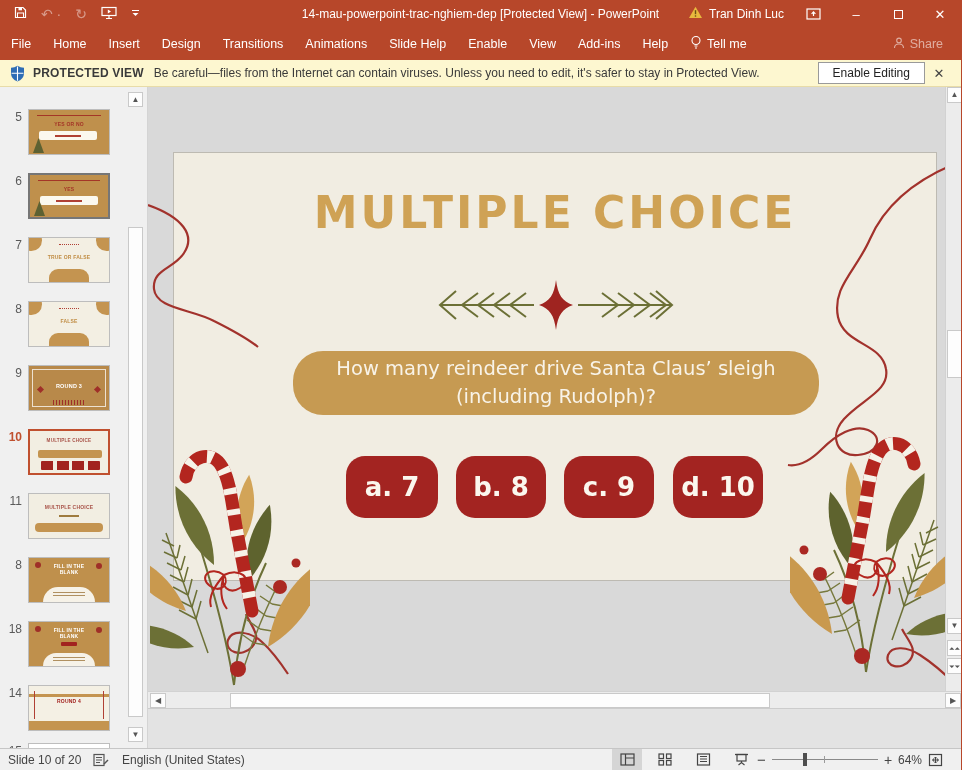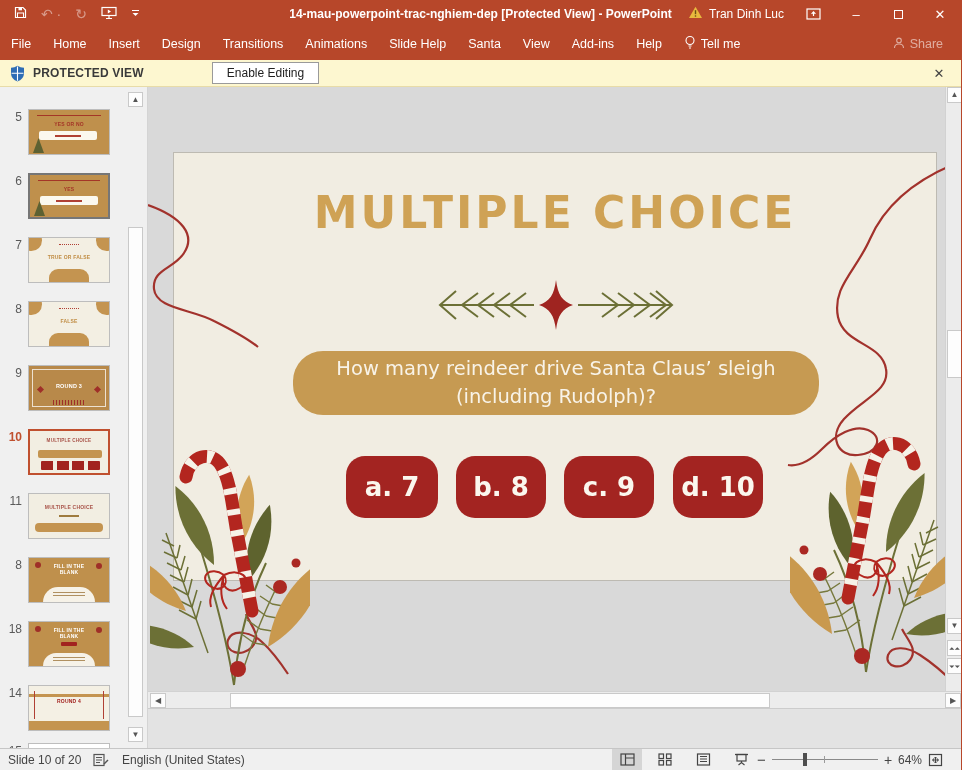--- a/index.html
+++ b/index.html
@@ -8,21 +8,21 @@
     position:relative; width:962px; height:770px; overflow:hidden;
     font-family:"Liberation Sans", sans-serif; font-size:12px;
     background:#d9d9d9; border-right:1px solid #b7472a;
   }
   
   .titlebar { position:absolute; left:0; top:0; width:100%; height:28px;
     background:#b7472a; color:#fff; display:flex; align-items:center; }
   .qat { display:flex; align-items:center; gap:14px; padding-left:14px; height:100%; }
   .qat .dim { opacity:.45; }
   .qat .glyph { font-size:14px; line-height:1; }
-  .tb-title { position:absolute; left:0; right:0; text-align:center; font-size:12px; color:#fff; pointer-events:none;font-weight:bold; }
+  .tb-title { position:absolute; left:0; right:0; text-align:center; font-size:12px; color:#fff; pointer-events:none; }
   .tb-right { position:absolute; right:0; top:0; height:28px; display:flex; align-items:center; }
   .tb-user { display:flex; align-items:center; gap:6px; font-size:12px; margin-right:22px; }
   .tb-ribbonopts { margin-right:14px; display:flex; }
   .winbtn { width:42px; height:28px; display:flex; align-items:center; justify-content:center; font-size:13px; }
   .winbtn .maxbox { width:9px; height:9px; border:1px solid #fff; display:block; }
   
   .tabs { position:absolute; left:0; top:28px; width:100%; height:32px; background:#b7472a;
     color:#fff; display:flex; align-items:center; font-size:12.5px; }
   .tab { padding:0 11px; height:100%; display:flex; align-items:center; }
   .tab-tellme { display:flex; align-items:center; gap:5px; padding:0 11px; }
@@ -214,21 +214,21 @@
   </div>
 
   <div class="tabs">
     <span class="tab">File</span>
     <span class="tab">Home</span>
     <span class="tab">Insert</span>
     <span class="tab">Design</span>
     <span class="tab">Transitions</span>
     <span class="tab">Animations</span>
     <span class="tab">Slide Help</span>
-    <span class="tab">Santa</span>
+    <span class="tab">Enable</span>
     <span class="tab">View</span>
     <span class="tab">Add-ins</span>
     <span class="tab">Help</span>
     <span class="tab-tellme">
       <span>
         <svg width="12" height="15" viewBox="0 0 12 15">
             <circle cx="6" cy="5.5" r="4" fill="none" stroke="#fff" stroke-width="1.1"></circle>
             <path d="M4.5 11 h3 M5 13 h2" stroke="#fff" stroke-width="1.1"></path>
           </svg>
       </span>
@@ -246,20 +246,21 @@
   </div>
 
   <div class="pvbar">
     <span class="pv-shield">
       <svg width="15" height="17" viewBox="0 0 15 17">
           <path d="M7.5 0.8 C 9.5 2 11.5 2.6 14 2.8 V 8 C 14 12.4 11.3 15.1 7.5 16.4 C 3.7 15.1 1 12.4 1 8 V 2.8 C 3.5 2.6 5.5 2 7.5 0.8 Z" fill="#2e6db5"></path>
           <path d="M7.5 1.5 V 15.8 M1.6 8.2 H 13.4" stroke="#fff" stroke-width="1.1"></path>
         </svg>
     </span>
     <span class="pv-label">PROTECTED VIEW</span>
+    <span class="pv-msg">Be careful—files from the Internet can contain viruses. Unless you need to edit, it's safer to stay in Protected View.</span>
     <button class="pv-btn">Enable Editing</button>
     <span class="pv-close">✕</span>
   </div>
 
   <div class="body">
 
     <div class="thumbs" id="thumbList">
 
       <span class="tscroll-btn" style="left:128px; top:5px;">▲</span>
       <div class="tscroll-thumb" style="left:128px; top:140px; width:15px; height:490px;"></div>

